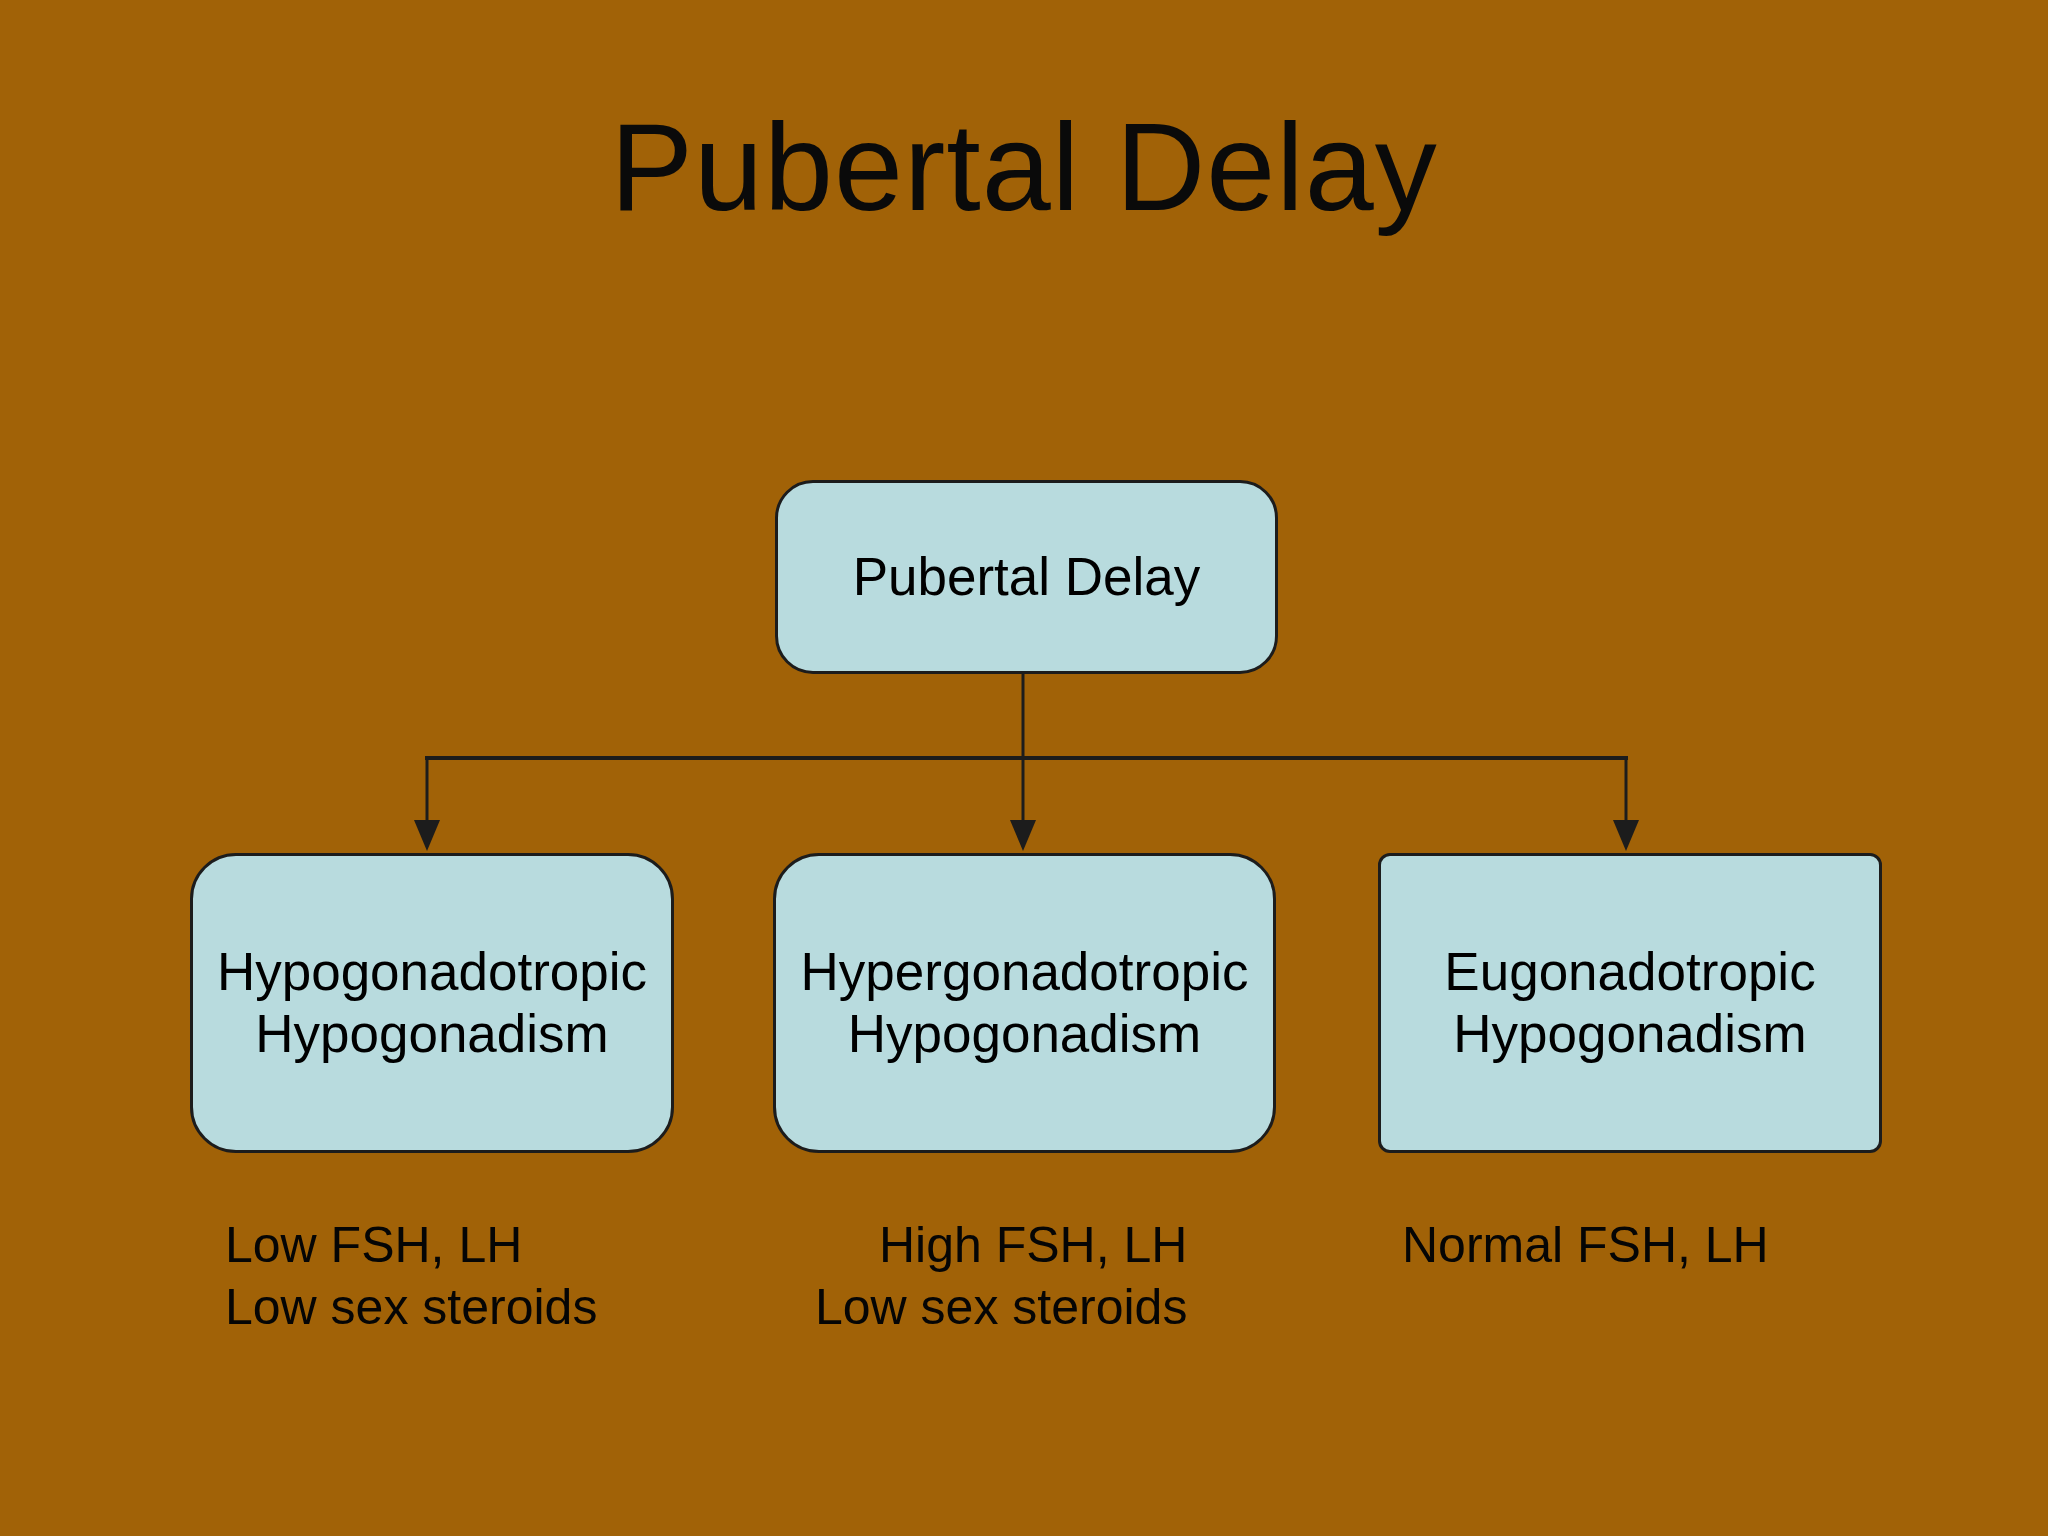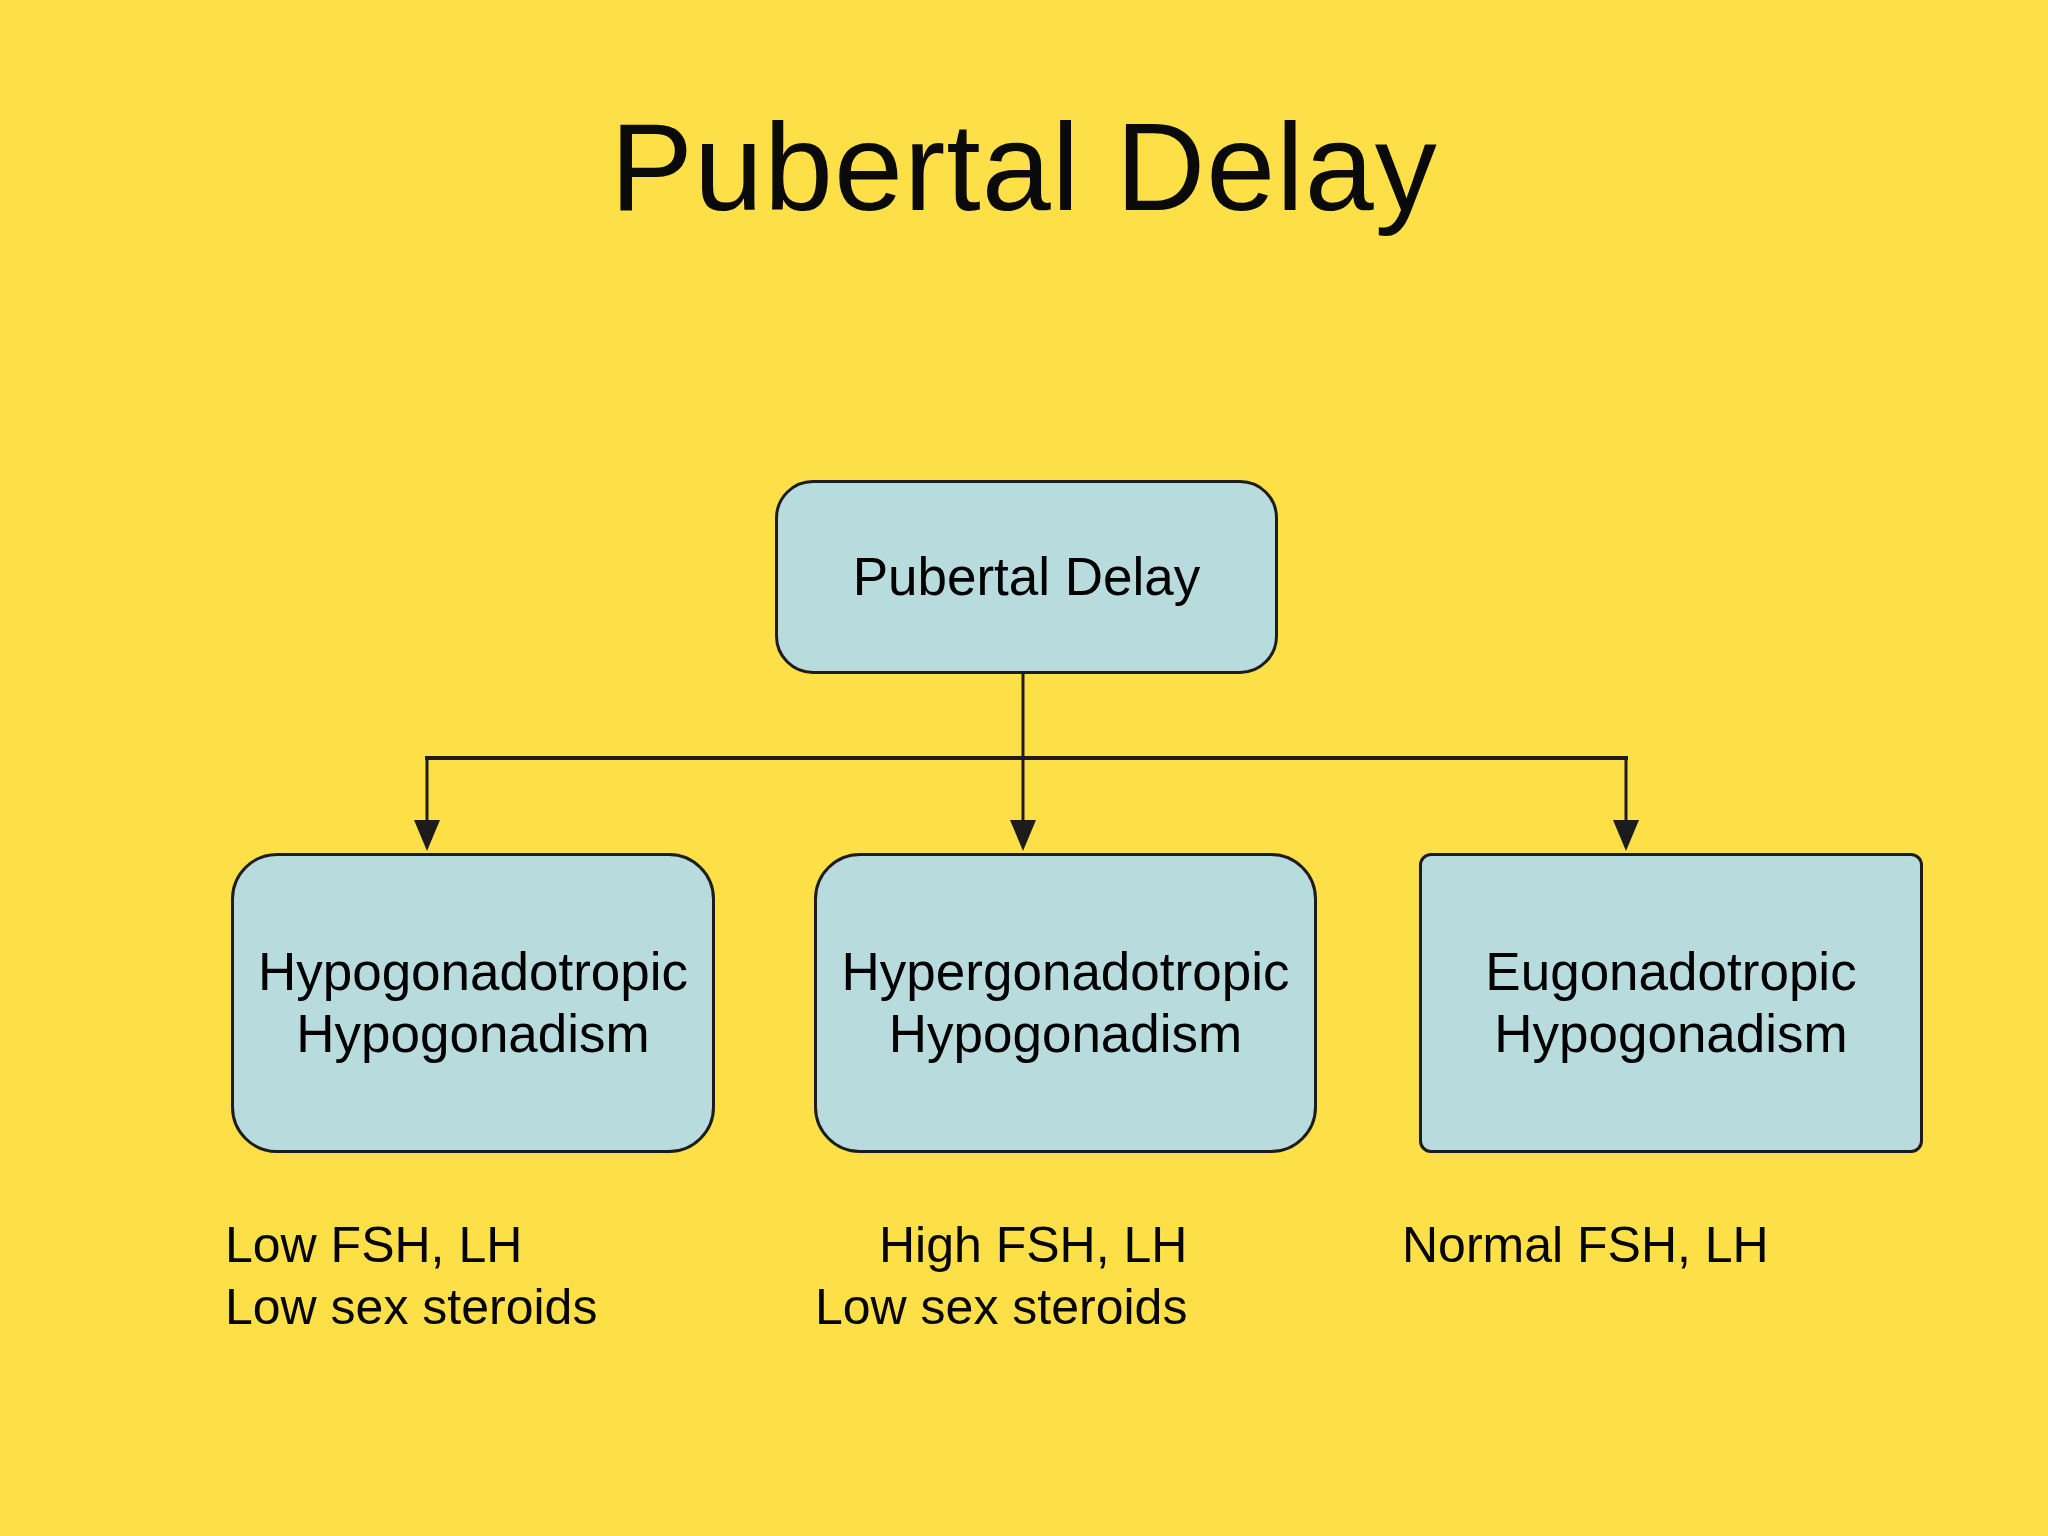--- a/index.html
+++ b/index.html
@@ -4,21 +4,21 @@
 <style>
   html, body {
     margin: 0;
     padding: 0;
     background: #ffffff;
   }
   .slide {
     position: relative;
     width: 2048px;
     height: 1536px;
-    background: #fde047;
+    background: #a16207;
     font-family: "Liberation Sans", sans-serif;
     color: #000000;
     overflow: hidden;
   }
   .slide-title {
     position: absolute;
     top: 96px;
     left: 0;
     width: 100%;
     margin: 0;
@@ -53,21 +53,20 @@
   .node-root {
     left: 775px;
     top: 480px;
     width: 497px;
     height: 188px;
     border-radius: 38px;
   }
   .node-child {
     top: 853px;
     height: 294px;
-    margin-left: 41px;
   }
   .node-child-0 { left: 190px;  width: 478px; }
   .node-child-1 { left: 773px;  width: 497px; }
   .node-child-2 { left: 1378px; width: 498px; border-radius: 12px; }
   .note {
     position: absolute;
     top: 1214px;
     font-size: 50px;
     line-height: 1.24;
     color: #050505;

